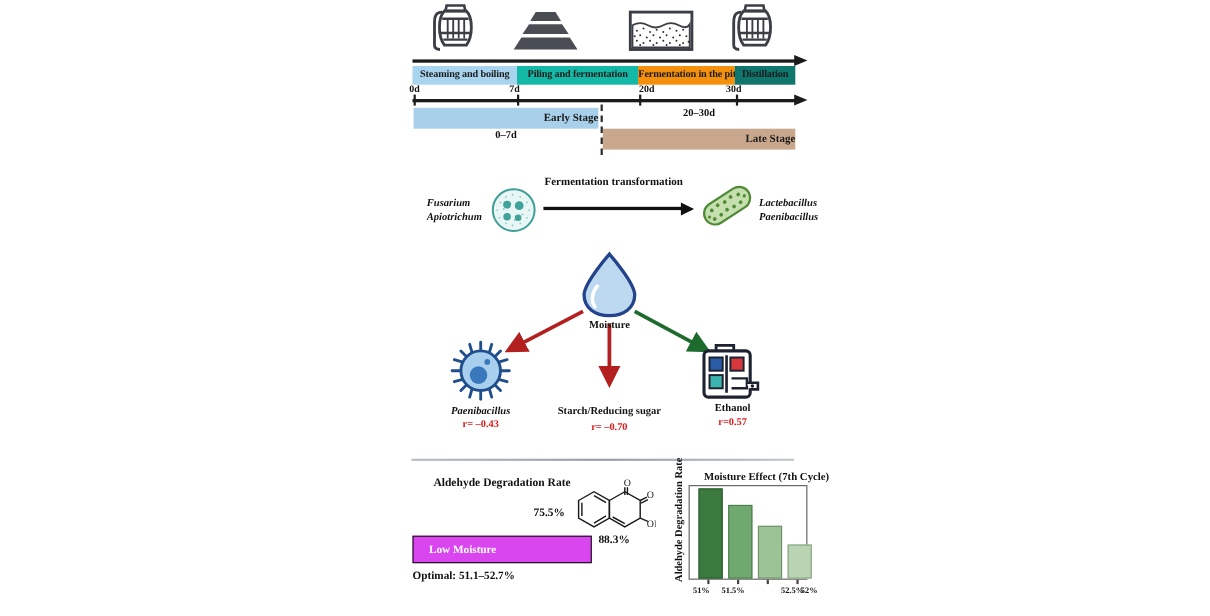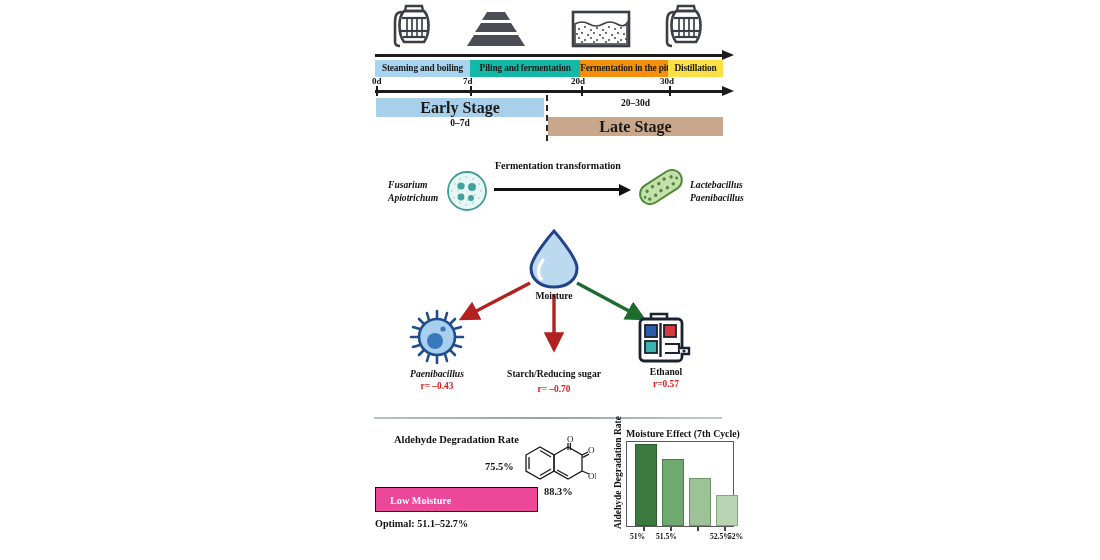--- a/index.html
+++ b/index.html
@@ -64,21 +64,21 @@
   .tick {
     position: absolute; top: 86px; width: 2px; height: 10px; background: #1b1b1b;
   }
   .tick-label {
     position: absolute; top: 76px; font-size: 9px; font-weight: bold; color: #111;
     white-space: nowrap;
   }
 
   .stage-bar {
     position: absolute; height: 19px; line-height: 19px;
-    text-align: center; font-size: 16px; font-weight: bold; color: #1a1a1a;
+    text-align: right; font-size: 10px; font-weight: bold; color: #1a1a1a;
     white-space: nowrap;
   }
   .stage-note {
     position: absolute; font-size: 9.5px; font-weight: bold; color: #111;
     white-space: nowrap; text-align: center;
   }
   .dashed-div {
     position: absolute; top: 95px; height: 46px;
     border-left: 2px dashed #2a2a2a;
   }
@@ -138,21 +138,21 @@
     white-space: nowrap;
   }
   .optimal {
     position: absolute; font-size: 10.2px; font-weight: bold; color: #111;
     white-space: nowrap;
   }
 
   
   #barchart { position: absolute; left: 604px; top: 428px; width: 132px; height: 128px; }
   .chart-title {
-    position: absolute; left: 22px; top: 0px; font-size: 9.8px;
+    position: absolute; left: 36px; top: 0px; font-size: 9.8px;
     font-weight: bold; color: #111; white-space: nowrap;
   }
   .chart-ylabel {
     position: absolute; left: -34px; top: 48px; width: 96px;
     transform: rotate(-90deg);
     font-size: 9.5px; font-weight: bold; color: #111;
     text-align: center; white-space: nowrap;
   }
   .plot-frame {
     position: absolute; left: 22px; top: 13px; width: 108px; height: 86px;
@@ -263,32 +263,32 @@
         </svg>
       </span>
     </div>
 
     <div class="axis-main"></div>
 
     <div class="band-row">
       <div class="band" style="left:0%;   width:27.3%; background:#a8d4ef;">Steaming and boiling</div>
       <div class="band" style="left:27.3%;width:31.7%; background:#14b8a6;">Piling and fermentation</div>
       <div class="band" style="left:59%;  width:25.2%; background:#f5900d;">Fermentation in the pit</div>
-      <div class="band" style="left:84.2%;width:15.8%; background:#fde047;text-align:center;">Distillation</div>
+      <div class="band" style="left:84.2%;width:15.8%; background:#0f766e;text-align:center;">Distillation</div>
     </div>
 
     <div class="axis-second"></div>
     <span class="tick" style="left:6px;"></span>
     <span class="tick" style="left:100px;"></span>
     <span class="tick" style="left:211px;"></span>
     <span class="tick" style="left:299px;"></span>
 
     <span class="tick-label" style="left:2px;">0d</span>
     <span class="tick-label" style="left:93px;">7d</span>
-    <span class="tick-label" style="left:201px;">20d</span>
+    <span class="tick-label" style="left:211px;">20d</span>
     <span class="tick-label" style="left:290px;">30d</span>
 
     <div class="stage-bar" style="left:6px; top:98px; width:168px; background:#a8d0ea;">Early Stage</div>
     <div class="stage-note" style="left:6px; top:118px; width:168px;">0–7d</div>
 
     <div class="stage-note" style="left:178px; top:98px; width:175px;">20–30d</div>
     <div class="stage-bar" style="left:178px; top:117px; width:175px; background:#c9a78c;">Late Stage</div>
 
     <div class="dashed-div" style="left:176px;"></div>
   </div>
@@ -430,21 +430,21 @@
   </div>
 
   <div id="divider"></div>
 
   <div class="panel" id="section-results">
 
     <div class="res-title" style="left:22px; top:4px;">Aldehyde Degradation Rate</div>
 
     <span class="hbar-value" style="left:113px; top:31px;">75.5%</span>
 
-    <div class="hbar" style="left:3px; top:57px; width:163px; background:#ec4899;">Low Moisture</div>
+    <div class="hbar" style="left:3px; top:57px; width:163px; background:#d946ef;">Low Moisture</div>
     <span class="hbar-value" style="left:172px; top:56px;">88.3%</span>
 
     <div class="optimal" style="left:3px; top:88px;">Optimal: 51.1–52.7%</div>
 
     <span style="position:absolute; left:140px; top:3px;">
       <svg width="84" height="62" viewBox="0 0 84 62">
         <g stroke="#1a1a1a" stroke-width="1.3" fill="none">
           <polygon points="14,22 28,14 42,22 42,38 28,46 14,38"></polygon>
           <line x1="17" y1="24" x2="17" y2="36"></line>
           <line x1="28" y1="17.5" x2="39" y2="24"></line>

